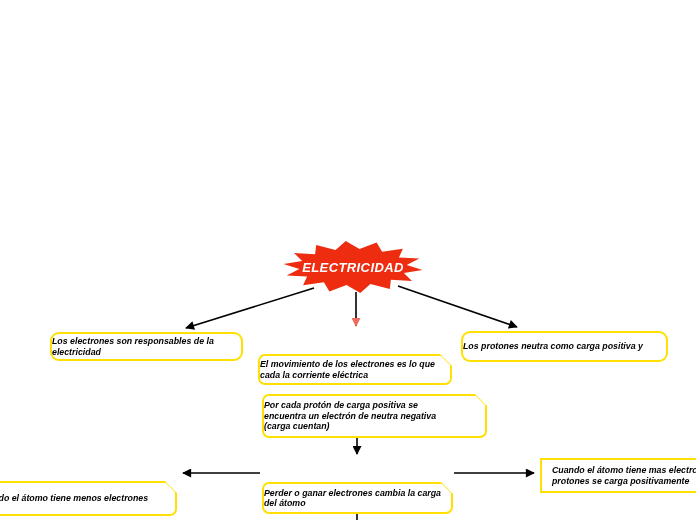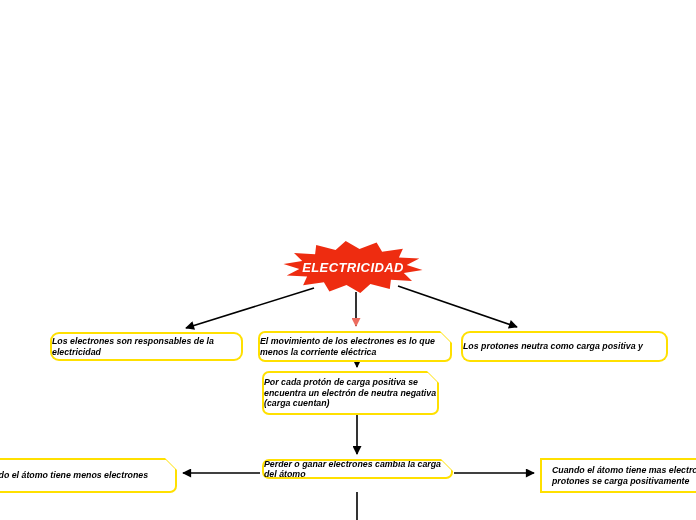--- a/index.html
+++ b/index.html
@@ -23,20 +23,21 @@
     width:100%;height:100%;
     background:#ffffff;
     display:flex;flex-direction:column;justify-content:center;align-items:flex-start;
     box-sizing:border-box;
   }
   .node.round{border-radius:9px;}
   .node.round .node-fill{border-radius:7px;}
   .node.fold{
     border-radius:7px;
     clip-path:polygon(0 0, calc(100% - 12px) 0, 100% 12px, 100% 100%, 0 100%);
+    margin-top:23px;
   }
   .node.fold .node-fill{
     border-radius:5px;
     clip-path:polygon(0 0, calc(100% - 9px) 0, 100% 9px, 100% 100%, 0 100%);
   }
   .node.square{border-radius:0;}
   .node.square .node-fill{border-radius:0;}
   .tline{
     font-size:8.8px;font-weight:bold;line-height:10.5px;color:#000;
     white-space:nowrap;text-align:center;
@@ -86,39 +87,39 @@
   <div class="node round" style="left:50px;top:332px;width:193px;height:29px;">
     <div class="node-fill">
       <div class="tline">Los electrones son responsables de la</div>
       <div class="tline">electricidad</div>
     </div>
   </div>
 
   <div class="node fold" style="left:258px;top:331px;width:194px;height:31px;">
     <div class="node-fill">
       <div class="tline">El movimiento de los electrones es lo que</div>
-      <div class="tline">menos la corriente eléctrica</div>
+      <div class="tline">cada la corriente eléctrica</div>
     </div>
   </div>
 
   <div class="node round" style="left:461px;top:331px;width:207px;height:31px;">
     <div class="node-fill">
       <div class="tline">Los protones neutra como carga positiva y</div>
     </div>
   </div>
 
-  <div class="node fold" style="left:262px;top:371px;width:177px;height:44px;">
+  <div class="node fold" style="left:262px;top:371px;width:225px;height:44px;">
     <div class="node-fill">
       <div class="tline">Por cada protón de carga positiva se</div>
       <div class="tline">encuentra un electrón de neutra negativa</div>
       <div class="tline">(carga cuentan)</div>
     </div>
   </div>
 
-  <div class="node fold" style="left:262px;top:459px;width:191px;height:20px;">
+  <div class="node fold" style="left:262px;top:459px;width:191px;height:32px;">
     <div class="node-fill">
       <div class="tline">Perder o ganar electrones cambia la carga</div>
       <div class="tline">del átomo</div>
     </div>
   </div>
 
   <div class="node fold" style="left:-24px;top:458px;width:201px;height:35px;">
     <div class="node-fill">
       <div class="tline">cuando el átomo tiene menos electrones</div>
     </div>

